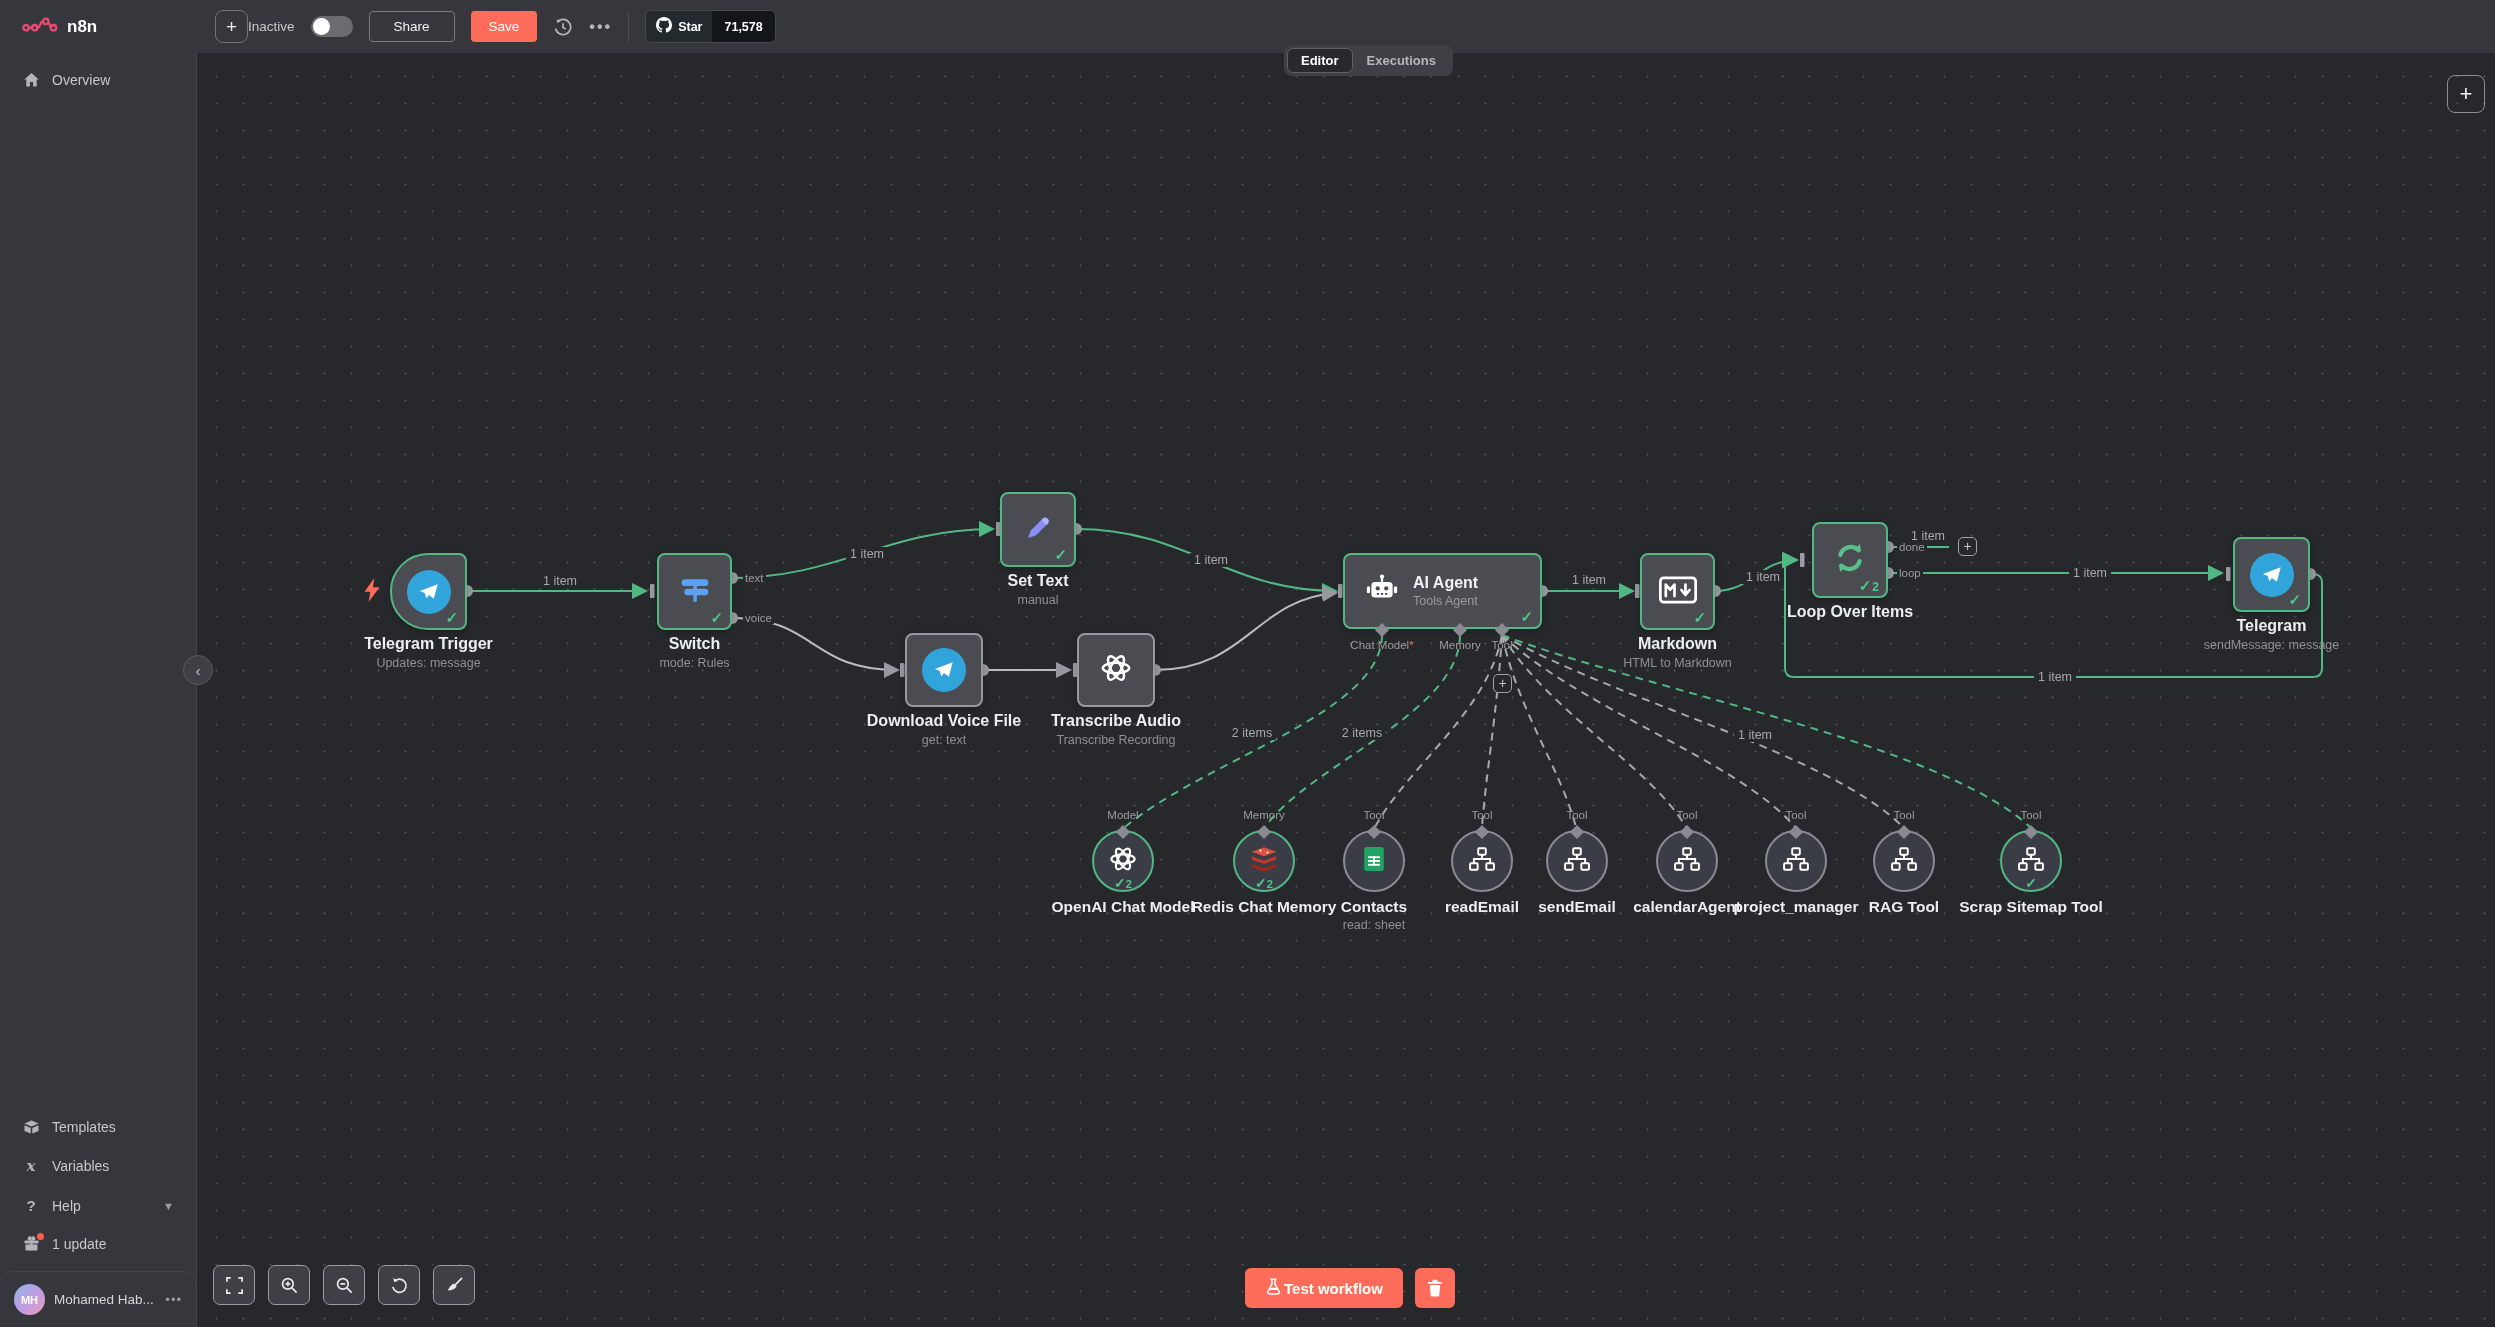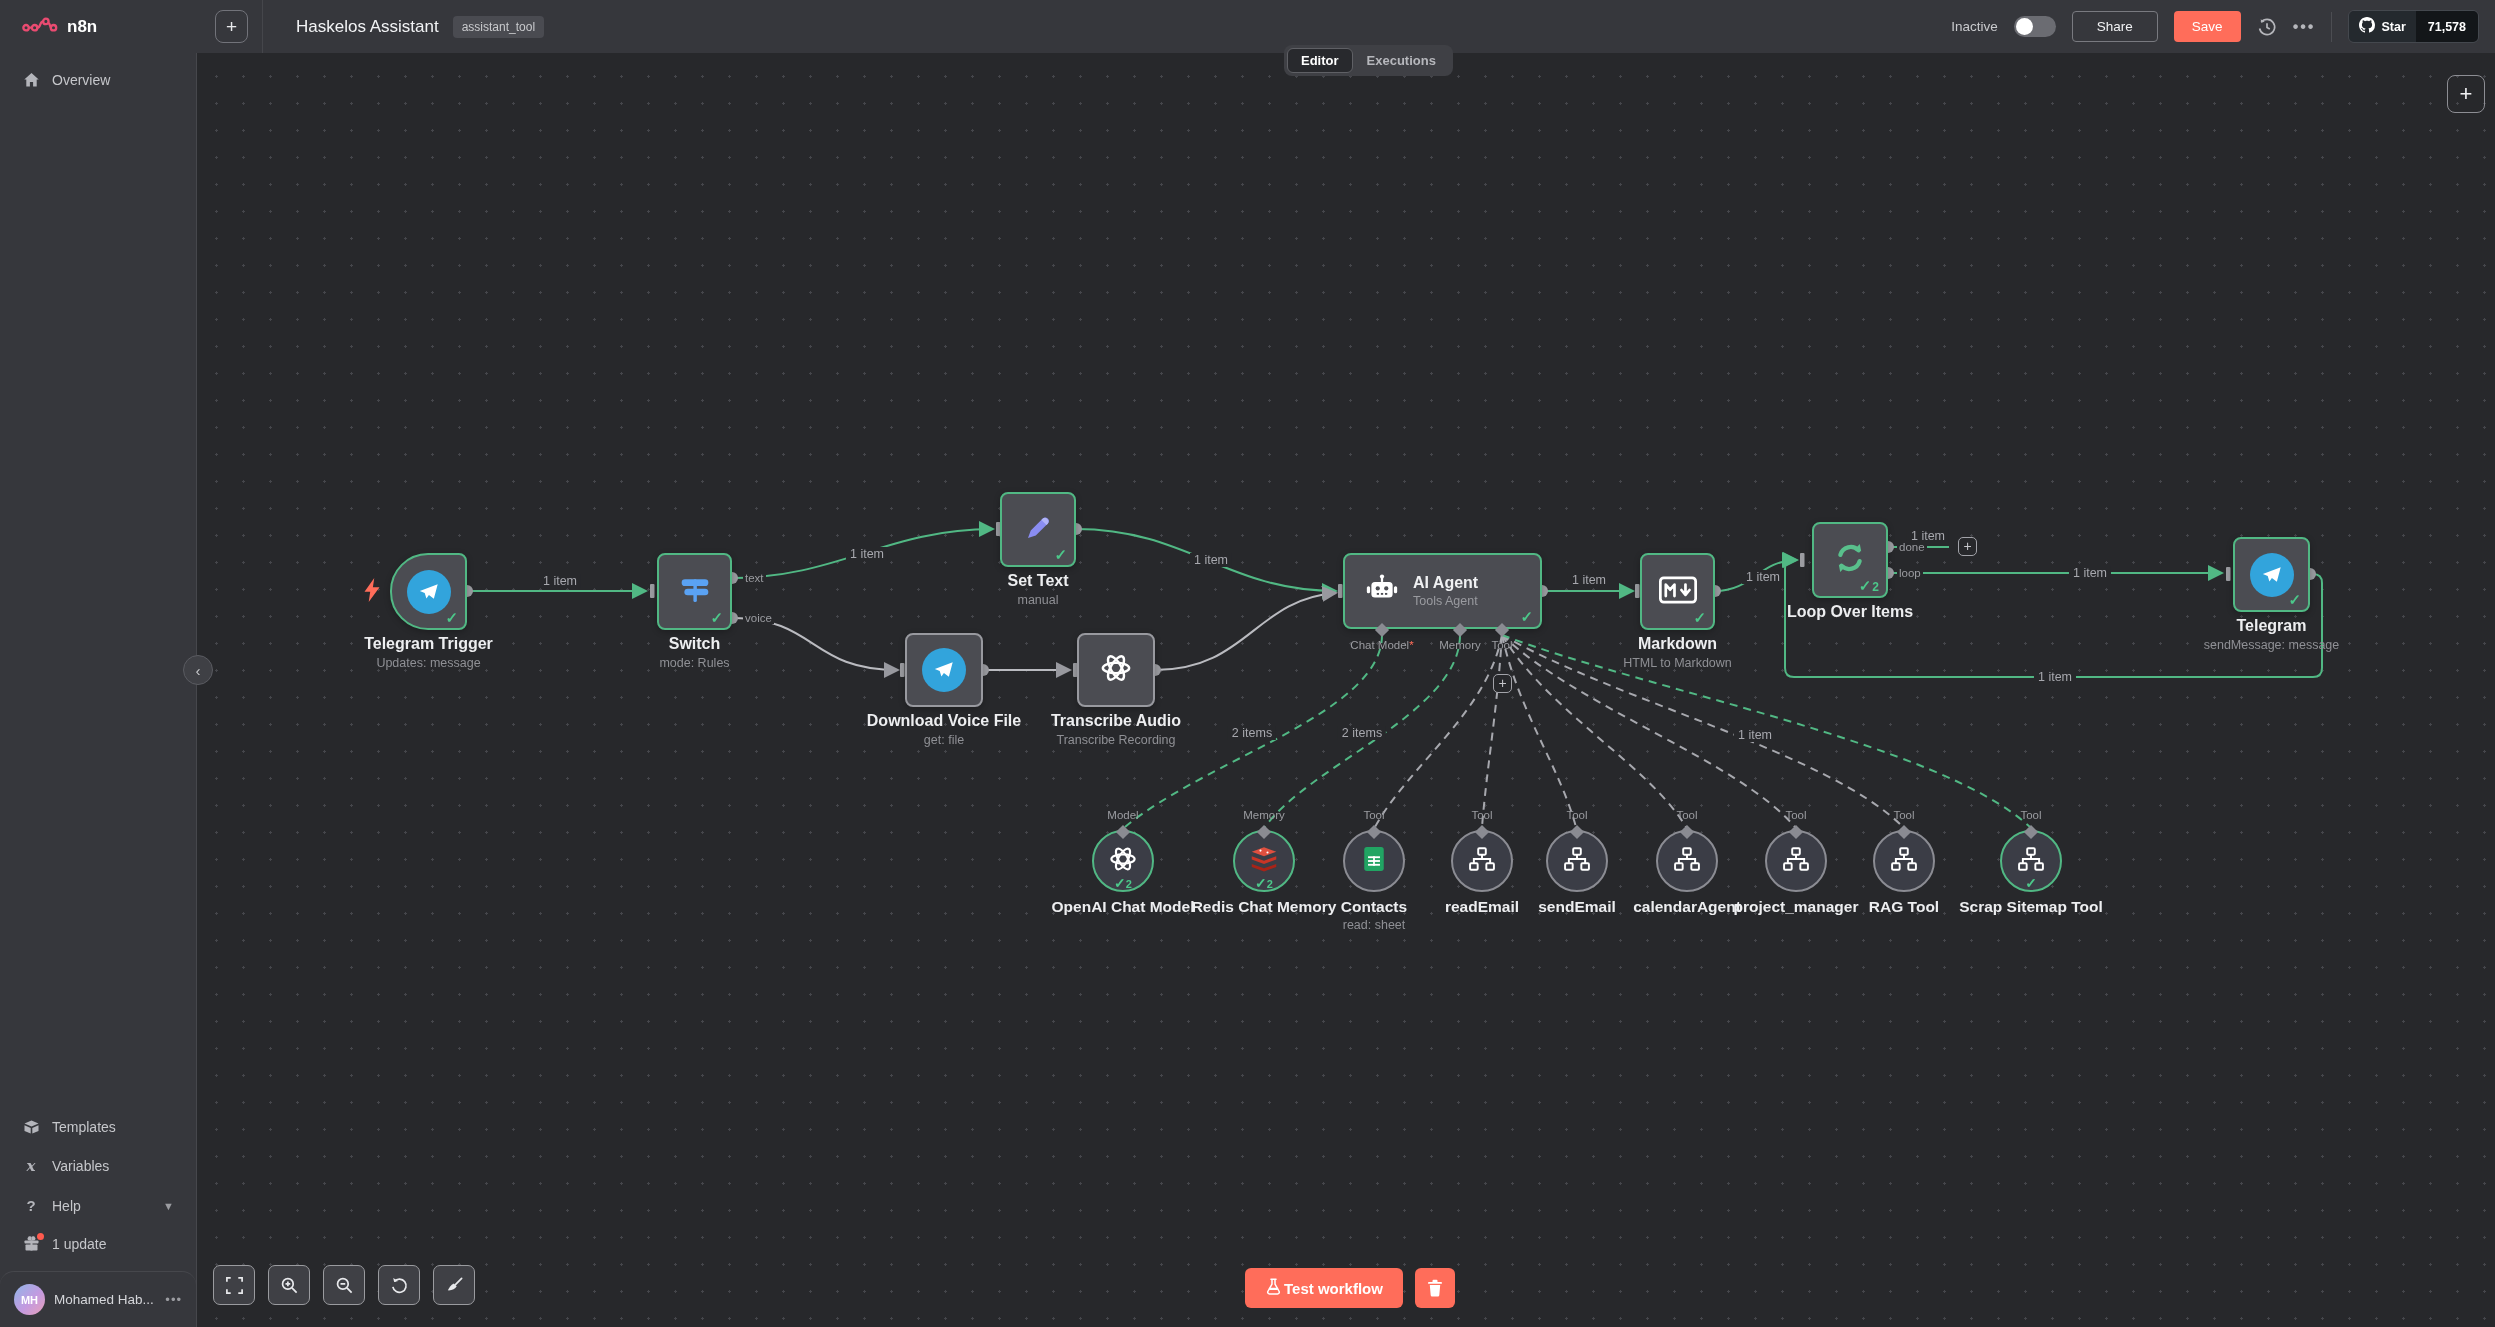--- a/index.html
+++ b/index.html
@@ -138,24 +138,20 @@
             <path d="M7.5 15 h3.5 M17 15 c4 0 2.5-7 6.5-7"></path>
             <circle cx="26.5" cy="8" r="3"></circle>
               <circle cx="35" cy="15" r="3"></circle>
             <path d="M29 9.5 c3 1.5 2 5.5 3.5 5.5"></path>
           </g>
         </svg>
       </span>
       <span class="logo-text">n8n</span>
     </div>
     <button class="hdr-add">+</button>
-    <div class="hdr-main" style="margin-left:14px;">
-      <span class="wf-title">Haskelos Assistant</span>
-      <span class="wf-tag">assistant_tool</span>
-    </div>
     <div class="hdr-right">
       <span class="inactive-label">Inactive</span>
       <div class="toggle">
           <div class="knob"></div>
         </div>
       <button class="btn-share">Share</button>
       <button class="btn-save">Save</button>
       <button class="icon-btn">
         <svg width="20" height="20" viewBox="0 0 20 20" fill="none" stroke="#b5b6bb" stroke-width="1.7">
           <path d="M4.2 5.2 A7.6 7.6 0 1 1 2.6 11.5"></path>
@@ -363,21 +359,21 @@
     </div>
 
     <div class="node" style="left:708px; top:580px; width:78px; height:74px;">
       <div class="tg-circle">
         <svg width="22" height="22" viewBox="0 0 24 24">
             <path d="M21.5 3.5 L2 11 l5.3 2 L9.2 19 l2.7-3.7 5.4 4z" fill="#fff"></path>
           </svg>
       </div>
       <div class="node-label">
         <div class="nm">Download Voice File</div>
-        <div class="sub">get: file</div>
+        <div class="sub">get: text</div>
       </div>
     </div>
 
     <div class="node" style="left:880px; top:580px; width:78px; height:74px;">
       <span>
         <svg width="34" height="34" viewBox="-12 -12 24 24">
             <g fill="none" stroke="#fff" stroke-width="1.7">
               <ellipse rx="9.3" ry="3.7"></ellipse>
               <ellipse rx="9.3" ry="3.7" transform="rotate(60)"></ellipse>
               <ellipse rx="9.3" ry="3.7" transform="rotate(120)"></ellipse>

